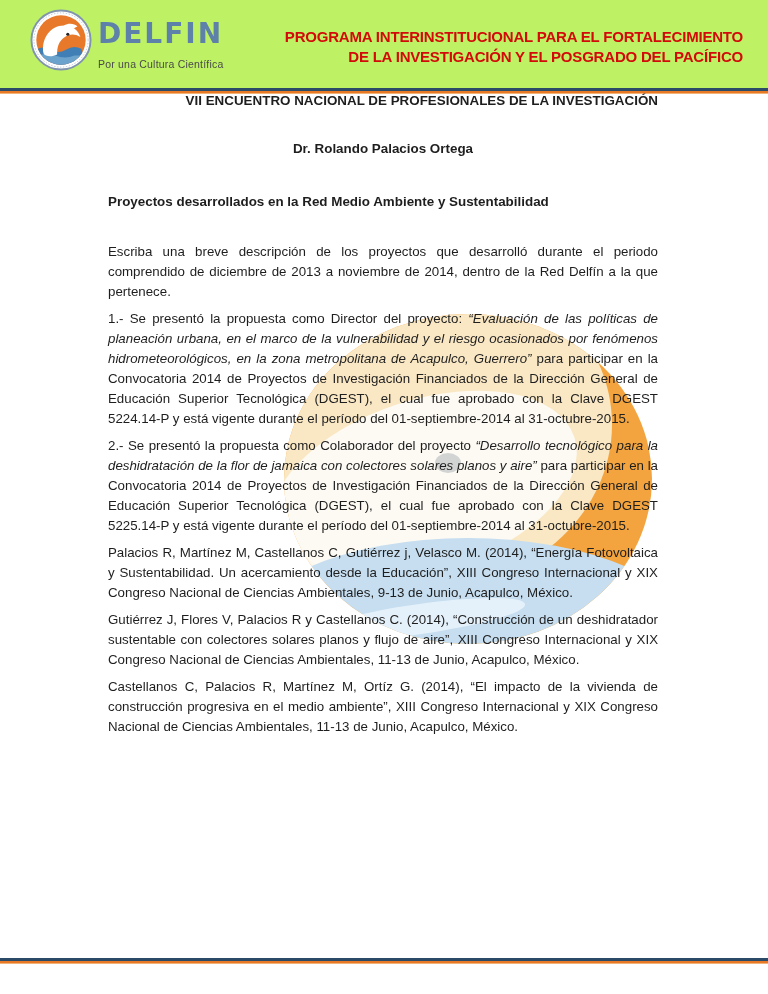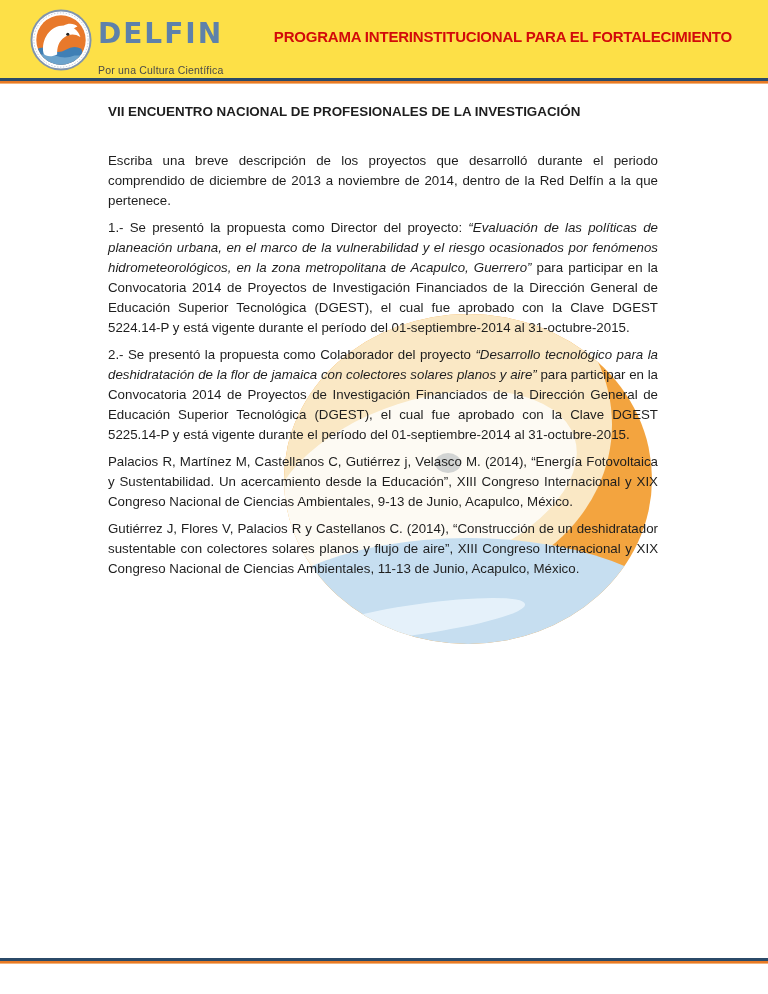--- a/index.html
+++ b/index.html
@@ -3,31 +3,31 @@
 <meta charset="utf-8">
 <style>
   html,body { margin:0; padding:0; }
   body {
     width:768px; height:994px; background:#ffffff; position:relative;
     font-family:"Liberation Sans", sans-serif; color:#1e1e1e; overflow:hidden;
   }
   .page { position:absolute; inset:0; }
 
   
-  .header { position:relative; height:78px; background:#fde047; }
+  .header { position:relative; height:88px; background:#bef264; }
   .logo { position:absolute; left:30px; top:9px; display:flex; align-items:flex-start; }
   .emblem { width:62px; height:62px; display:block; }
   .brandtext { margin-left:6px; padding-top:10px; }
   .brand {
     font-size:28px; font-weight:bold; color:#5e81aa; letter-spacing:2px;
     font-family:"DejaVu Sans", sans-serif; line-height:30px;
   }
-  .tagline { font-size:10.5px; color:#4a4a4a; margin-top:15px; letter-spacing:0.2px; }
+  .tagline { font-size:10.5px; color:#4a4a4a; margin-top:9px; letter-spacing:0.2px; }
   .program-title {
-    position:absolute; right:36px; top:27px; text-align:right;
+    position:absolute; right:25px; top:27px; text-align:right;
     color:#d20a0a; font-weight:bold; font-size:15px; line-height:20px; letter-spacing:-0.2px;
   }
 
   
   .rule { width:100%; }
   .rule .navy  { height:3px; background:#2b4a68; }
   .rule .orange{ height:2px; background:#e87a25; }
   .rule .pale  { height:1px; background:#f2b27a; }
   .footer-rule { position:absolute; left:0; top:958px; }
 
@@ -39,21 +39,21 @@
   .wm > div { position:absolute; border-radius:50%; }
   .wm-orange { left:-6%; top:-10%; width:114%; height:114%; background:#f3a43f; }
   .wm-cream  { left:-15%; top:-17%; width:104%; height:101%; background:#fae8c5; }
   .wm-white  { left:-5%; top:26%; width:86%; height:52%; background:#fdfbf5; transform:rotate(-18deg); opacity:.96; }
   .wm-eye    { left:41%; top:42%; width:26px; height:20px; background:#aeb4b8; opacity:.55; }
   .wm-blue   { left:-12%; bottom:-30%; width:124%; height:62%; background:#c6def0; }
   .wm-blue2  { left:8%; bottom:3%; width:58%; height:9%; background:#eaf4fb; transform:rotate(-8deg); opacity:.85; }
 
   
   .content { position:absolute; top:88px; left:108px; width:550px; z-index:2; }
-  .doc-title { margin-top:14px; font-weight:bold; font-size:13.4px; line-height:19px; text-align:left; }
+  .doc-title { margin-top:3px; font-weight:bold; font-size:13.4px; line-height:19px; text-align:right; }
   .author-block { margin-top:29px; font-weight:bold; font-size:13.4px; line-height:19px; text-align:center; }
   .section-heading { margin-top:34px; font-weight:bold; font-size:13.4px; line-height:20px; }
   .body-p { margin:7px 0 0 0; font-size:13.3px; line-height:20px; text-align:justify; }
   .body-p.intro { margin-top:30px; }
   .body-p em { font-style:italic; }
 </style>
 </head>
 <body>
 
 <div class="page">
@@ -77,20 +77,21 @@
           </g>
         </svg>
       </span>
       <div class="brandtext">
         <div class="brand">DELFIN</div>
         <div class="tagline">Por una Cultura Científica</div>
       </div>
     </div>
     <div class="program-title">
       <div>PROGRAMA INTERINSTITUCIONAL PARA EL FORTALECIMIENTO</div>
+      <div>DE LA INVESTIGACIÓN Y EL POSGRADO DEL PACÍFICO</div>
     </div>
   </div>
 
   <div class="rule">
     <div class="navy"></div>
       <div class="orange"></div>
       <div class="pale"></div>
   </div>
 
   <div class="wm">
@@ -102,32 +103,35 @@
     <div class="wm-blue2"></div>
   </div>
 
   <div class="content">
 
     <div class="doc-title">
       <div>VII ENCUENTRO NACIONAL DE PROFESIONALES DE LA INVESTIGACIÓN</div>
     </div>
 
     <div class="author-block">
+      <div>Dr. Rolando Palacios Ortega</div>
     </div>
 
+    <div class="section-heading">Proyectos desarrollados en la Red Medio Ambiente y Sustentabilidad</div>
 
     <p class="body-p intro">Escriba una breve descripción de los proyectos que desarrolló durante el periodo comprendido de diciembre de 2013 a noviembre de 2014, dentro de la Red Delfín a la que pertenece.</p>
 
     <p class="body-p"><span>1.- Se presentó la propuesta como Director del proyecto: </span><em>“Evaluación de las políticas de planeación urbana, en el marco de la vulnerabilidad y el riesgo ocasionados por fenómenos hidrometeorológicos, en la zona metropolitana de Acapulco, Guerrero”</em><span> para participar en la Convocatoria 2014 de Proyectos de Investigación Financiados de la Dirección General de Educación Superior Tecnológica (DGEST), el cual fue aprobado con la Clave DGEST 5224.14-P y está vigente durante el período del 01-septiembre-2014 al 31-octubre-2015.</span></p>
 
     <p class="body-p"><span>2.- Se presentó la propuesta como Colaborador del proyecto </span><em>“Desarrollo tecnológico para la deshidratación de la flor de jamaica con colectores solares planos y aire”</em><span> para participar en la Convocatoria 2014 de Proyectos de Investigación Financiados de la Dirección General de Educación Superior Tecnológica (DGEST), el cual fue aprobado con la Clave DGEST 5225.14-P y está vigente durante el período del 01-septiembre-2014 al 31-octubre-2015.</span></p>
 
 
     <p class="body-p">Palacios R, Martínez M, Castellanos C, Gutiérrez j, Velasco M. (2014), “Energía Fotovoltaica y Sustentabilidad. Un acercamiento desde la Educación”, XIII Congreso Internacional y XIX Congreso Nacional de Ciencias Ambientales, 9-13 de Junio, Acapulco, México.</p>
     <p class="body-p">Gutiérrez J, Flores V, Palacios R y Castellanos C. (2014), “Construcción de un deshidratador sustentable con colectores solares planos y flujo de aire”, XIII Congreso Internacional y XIX Congreso Nacional de Ciencias Ambientales, 11-13 de Junio, Acapulco, México.</p>
+    <p class="body-p">Castellanos C, Palacios R, Martínez M, Ortíz G. (2014), “El impacto de la vivienda de construcción progresiva en el medio ambiente”, XIII Congreso Internacional y XIX Congreso Nacional de Ciencias Ambientales, 11-13 de Junio, Acapulco, México.</p>
 
   </div>
 
   <div class="rule footer-rule">
     <div class="navy"></div>
       <div class="orange"></div>
       <div class="pale"></div>
   </div>
 
 </div>

